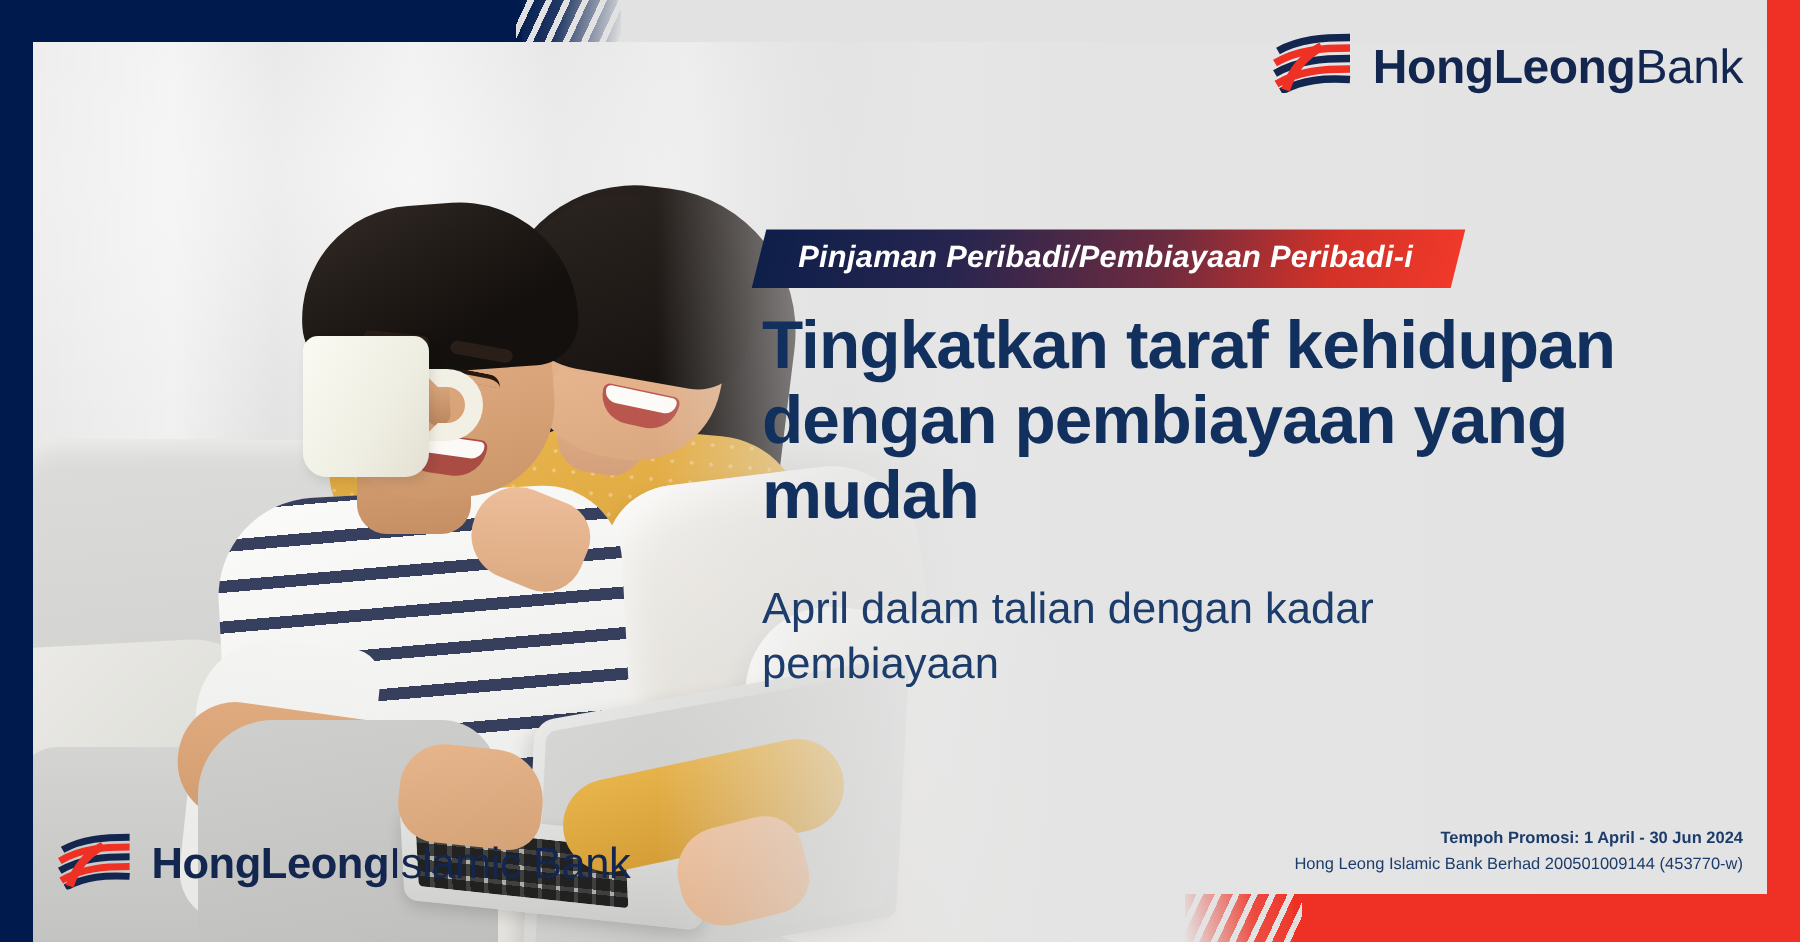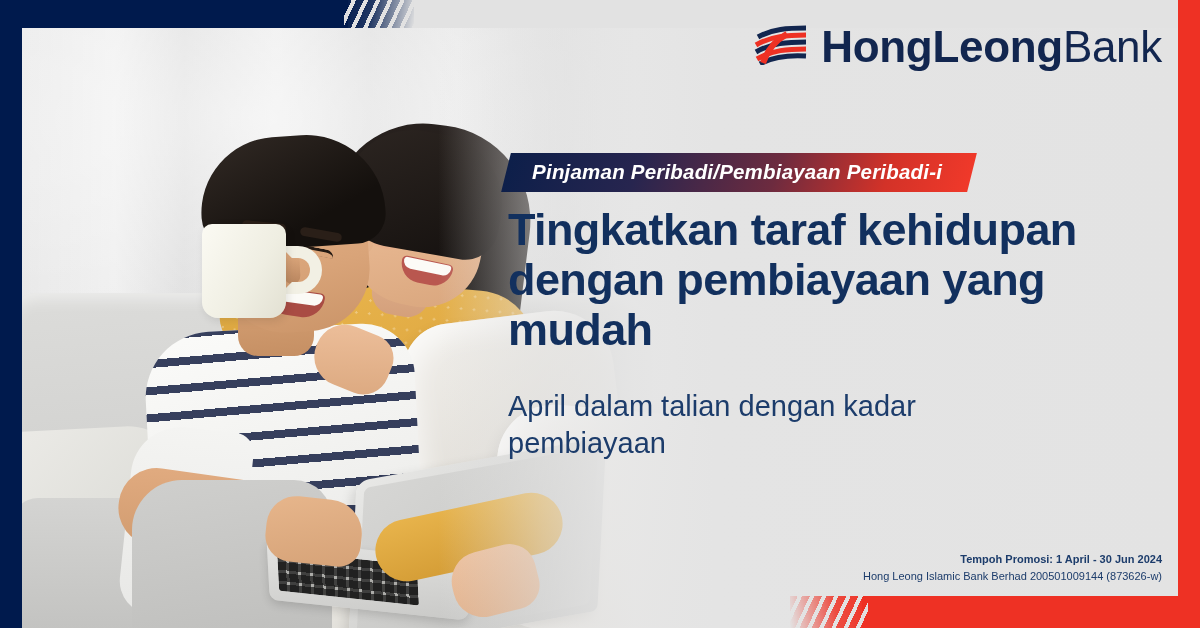--- a/index.html
+++ b/index.html
@@ -197,21 +197,21 @@
         -webkit-mask-image:linear-gradient(260deg,#000 0%,rgba(0,0,0,.85) 42%,rgba(0,0,0,0) 100%);
         mask-image:linear-gradient(260deg,#000 0%,rgba(0,0,0,.85) 42%,rgba(0,0,0,0) 100%); }
 
   
   .logo { display:flex; align-items:center; gap:9px; }
   .logo-mark { flex:0 0 auto; }
   .logo-text { font-weight:bold; color:#12264f; letter-spacing:-.3px; white-space:nowrap;
                font-family:"Liberation Sans", sans-serif; }
   .logo-text .light { font-weight:normal; }
   .logo-top { position:absolute; right:38px; top:22px; z-index:7; }
-  .logo-top .logo-text { font-size:44px; }
+  .logo-top .logo-text { font-size:32px; }
   .logo-bottom { position:absolute; left:38px; bottom:30px; z-index:7; }
   .logo-bottom .logo-text { font-size:29px; }
 
   
   .badge-wrap { position:absolute; left:506px; top:153px; z-index:7; }
   .badge { display:inline-block; padding:7px 30px 8px 26px;
            background:linear-gradient(95deg,#0d1f4a 0%,#27254f 28%,#6d2b3f 58%,#d33228 82%,#f0392a 100%);
            transform:skewX(-14deg); }
   .badge span { display:inline-block; transform:skewX(14deg);
            color:#fff; font-weight:bold; font-style:italic; font-size:20.5px; letter-spacing:.2px;
@@ -338,17 +338,34 @@
     <div class="badge">
       <span>Pinjaman Peribadi/Pembiayaan Peribadi-i</span>
     </div>
   </div>
 
   <div class="headline">Tingkatkan taraf kehidupan dengan pembiayaan yang mudah</div>
   <div class="subhead">April dalam talian dengan kadar pembiayaan</div>
 
   <div class="fineprint">
     <div class="bold">Tempoh Promosi: 1 April - 30 Jun 2024</div>
-    <div>Hong Leong Islamic Bank Berhad 200501009144 (873626-w)</div>
-  </div>
-
+    <div>Hong Leong Islamic Bank Berhad 200501009144 (453770-w)</div>
+  </div>
+
+  <div class="logo logo-bottom">
+    <span class="logo-mark">
+      <svg width="54" height="38" viewBox="0 0 58 40">
+        <g fill="none" stroke-linecap="butt">
+          <path d="M4 12 C18 4 34 3 52 3" stroke="#12264f" stroke-width="5"></path>
+          <path d="M2 20 C17 11 34 10 52 10" stroke="#ee3124" stroke-width="5"></path>
+          <path d="M2 27 C17 18 34 17 52 17" stroke="#12264f" stroke-width="5"></path>
+          <path d="M3 34 C18 25 34 24 52 24" stroke="#ee3124" stroke-width="5"></path>
+          <path d="M6 39 C20 31 35 30 52 31" stroke="#12264f" stroke-width="5"></path>
+        </g>
+        <g fill="none">
+          <path d="M9 38 C13 26 20 16 33 9" stroke="#ee3124" stroke-width="6"></path>
+        </g>
+      </svg>
+    </span>
+    <span class="logo-text"><span>HongLeong</span><span class="light">Islamic Bank</span></span>
+  </div>
 
 </div>
 
 </body></html>

